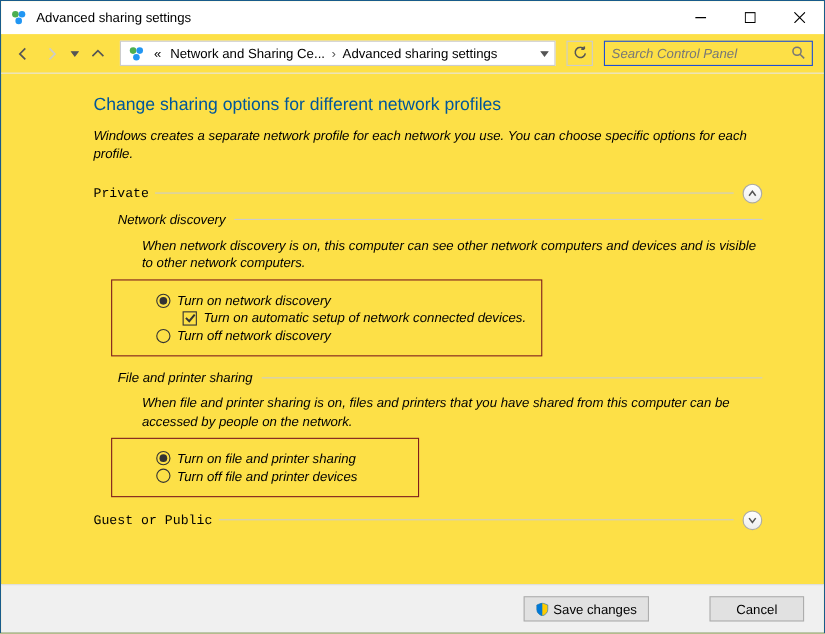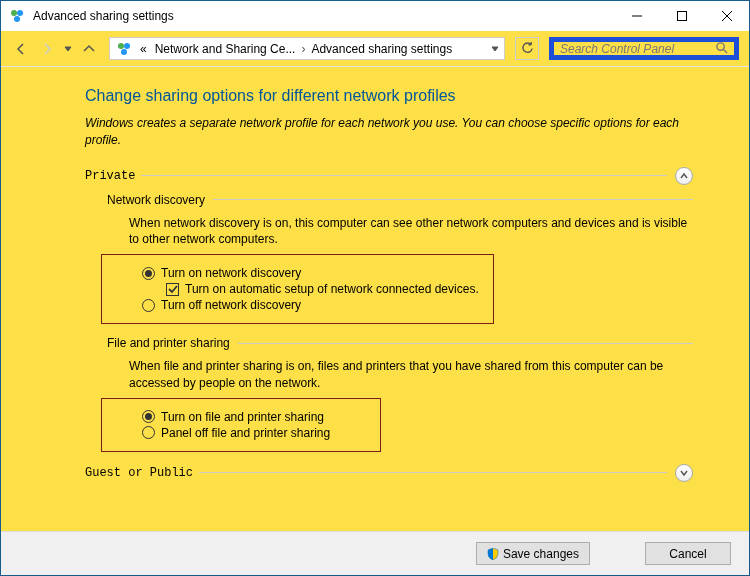--- a/index.html
+++ b/index.html
@@ -22,36 +22,36 @@
     .nav-dropdown { width: 10px; height: 20px; display: flex; align-items: center; justify-content: center; color: #555; }
     .nav-dropdown svg { stroke: currentColor; stroke-width: 1; fill: currentColor; }
     .breadcrumb-wrap { flex: 1; height: 23px; border: 1px solid #ccc; display: flex; align-items: center; padding: 0 2px; margin: 0 4px; font-size: 12px; background: #fff; }
     .breadcrumb-wrap .bc-icon { width: 16px; height: 16px; margin: 0 4px; }
     .bc-seg { padding: 0 4px; color: #000; white-space: nowrap; }
     .bc-sep { color: #555; margin: 0 2px; }
     .bc-drop { margin-left: auto; padding-right: 3px; }
     .bc-drop svg { stroke: #555; stroke-width: 1; fill: #555; }
     .refresh-btn { width: 24px; height: 23px; border: 1px solid #ccc; display: flex; align-items: center; justify-content: center; }
     .refresh-btn svg { stroke: #555; stroke-width: 1.5; fill: none; }
-    .search-box { width: 190px; height: 23px; border: 5px solid #1d4ed8; display: flex; align-items: center; padding: 0 6px; font-size: 12px; color: #777; font-style: italic; margin-left: 4px; }
+    .search-box { width: 190px; height: 23px; border: 1px solid #1d4ed8; display: flex; align-items: center; padding: 0 6px; font-size: 12px; color: #777; font-style: italic; margin-left: 4px; }
     .search-box .ph { flex: 1; }
     .search-box svg { stroke: #777; stroke-width: 1.5; fill: none; }
     
     
     .content { flex: 1; overflow: auto; padding: 20px 56px 10px 84px; }
     .page-heading { color: #00569a; font-size: 16px; font-weight: normal; margin-bottom: 10px; }
     .page-desc { font-size: 12px; color: #000; margin-bottom: 18px; line-height: 1.4; font-style: italic; }
     
     .section-header { display: flex; align-items: center; font-size: 12px; color: #000; margin-bottom: 8px; }
     .section-header .sec-label { margin-right: 6px; font-family: Liberation Mono, monospace; }
     .section-header .rule { flex: 1; height: 1px; background: #ccc; margin-right: 8px; }
     .expand-btn { width: 18px; height: 18px; border: 1px solid #aaa; border-radius: 50%; display: flex; align-items: center; justify-content: center; background: linear-gradient(#fff,#eee); }
     .expand-btn svg { stroke: #555; stroke-width: 1.4; fill: none; }
     
-    .subsection { margin-left: 22px; margin-bottom: 12px; }
+    .subsection { margin-left: 22px; margin-bottom: 12px; font-style: italic; }
     .sub-header { display: flex; align-items: center; font-size: 12px; margin-bottom: 8px; }
     .sub-header .sub-label { margin-right: 8px; }
     .sub-header .rule { flex: 1; height: 1px; background: #ccc; }
     .sub-desc { font-size: 12px; margin-left: 22px; margin-bottom: 6px; line-height: 1.4; color: #000; }
     
     .radio-group { margin-left: 36px; }
     .radio-group.highlighted { border: 1px solid #7f1d1d; padding: 10px 14px 10px 16px; margin-left: -6px; width:max-content; min-width:280px; }
     .radio-row { display: flex; align-items: center; font-size: 12px; padding: 1px 0; margin-left: 24px; }
     .radio-row.checkbox { margin-left: 48px; }
     .radio, .checkbox-box { width: 13px; height: 13px; margin-right: 6px; display:inline-flex; align-items:center; justify-content:center; flex-shrink:0; }
@@ -200,21 +200,21 @@
         <span class="rule"></span>
       </div>
       <p class="sub-desc">When file and printer sharing is on, files and printers that you have shared from this computer can be accessed by people on the network.</p>
       <div class="radio-group highlighted">
         <div class="radio-row">
           <span class="radio checked"></span>
           <span>Turn on file and printer sharing</span>
         </div>
         <div class="radio-row">
           <span class="radio"></span>
-          <span>Panel off file and printer sharing</span>
+          <span>Turn off file and printer devices</span>
         </div>
       </div>
     </div>
 
     <div class="section-header other-sections">
       <span class="sec-label">Guest or Public</span>
       <span class="rule"></span>
       <span class="expand-btn">
           <svg width="10" height="10" viewBox="0 0 10 10">
             <path d="M2 3 L5 7 L8 3"></path>

